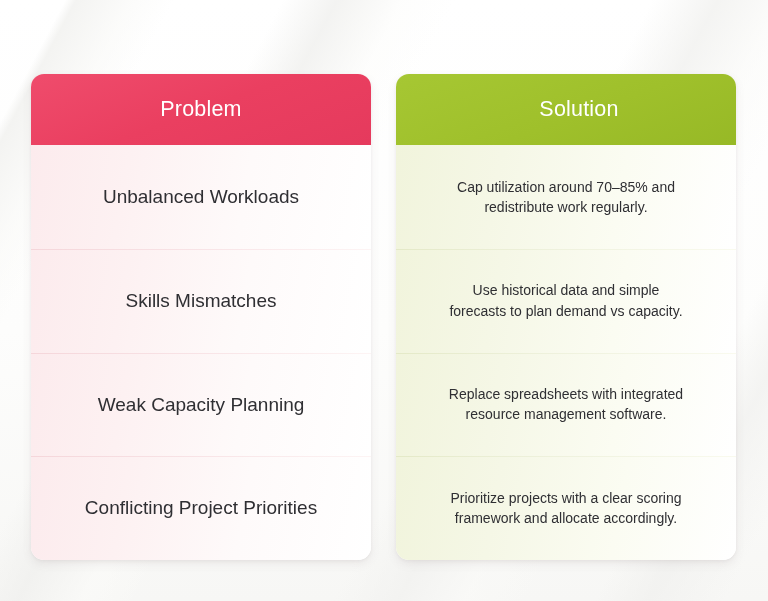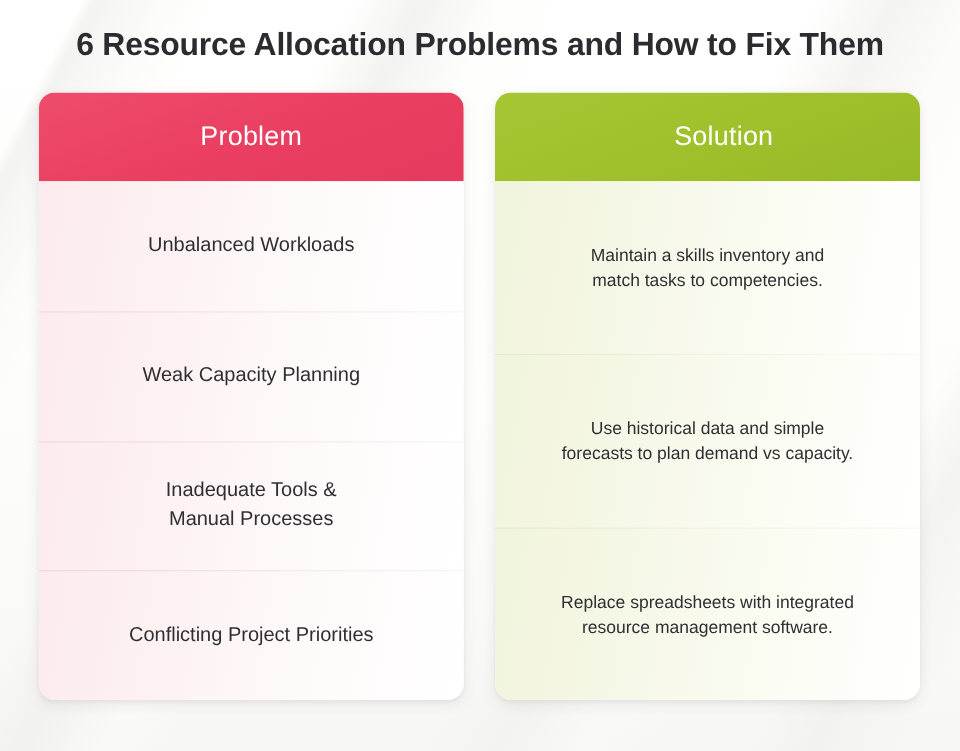--- a/index.html
+++ b/index.html
@@ -129,72 +129,72 @@
   }
 
   .card.solution .row {
     background: linear-gradient(100deg, #f1f4dc 0%, #f5f7e6 30%, #fbfcf2 65%, #ffffff 100%);
   }
   .card.solution .row + .row::before {
     background: linear-gradient(100deg, #e4e9c7 0%, #eef1dc 45%, #f9faee 100%);
   }
 
   .row-text {
-    font-size: 16px;
+    font-size: 19px;
     line-height: 1.45;
     color: #2f2f33;
     max-width: 100%;
   }
   .card.solution .row-text { font-size: 14.0px; }
 
 </style>
 </head>
 <body>
 
 <div id="canvas"></div>
 
 <div id="infographic">
 
-  <div class="title-wrap">
-    <h1 class="title">6 Resource Allocation Problems and How to Fix Them</h1>
-  </div>
 
   <div class="columns">
 
     <div class="card problem">
       <div class="card-header">
         <span class="hdr-text">Problem</span>
       </div>
       <div class="rows">
         <div class="row">
           <span class="row-text">Unbalanced Workloads</span>
         </div>
         <div class="row">
+          <span class="row-text">Skills Mismatches</span>
+        </div>
+        <div class="row">
           <span class="row-text">Weak Capacity Planning</span>
-        </div>
-        <div class="row">
-          <span class="row-text">Inadequate Tools &amp;<br>Manual Processes</span>
         </div>
         <div class="row">
           <span class="row-text">Conflicting Project Priorities</span>
         </div>
       </div>
     </div>
 
     <div class="card solution">
       <div class="card-header">
         <span class="hdr-text">Solution</span>
       </div>
       <div class="rows">
         <div class="row">
-          <span class="row-text">Maintain a skills inventory and<br>match tasks to competencies.</span>
+          <span class="row-text">Cap utilization around 70–85% and<br>redistribute work regularly.</span>
         </div>
         <div class="row">
           <span class="row-text">Use historical data and simple<br>forecasts to plan demand vs capacity.</span>
         </div>
         <div class="row">
           <span class="row-text">Replace spreadsheets with integrated<br>resource management software.</span>
+        </div>
+        <div class="row">
+          <span class="row-text">Prioritize projects with a clear scoring<br>framework and allocate accordingly.</span>
         </div>
       </div>
     </div>
 
   </div>
 </div>
 
 </body></html>

